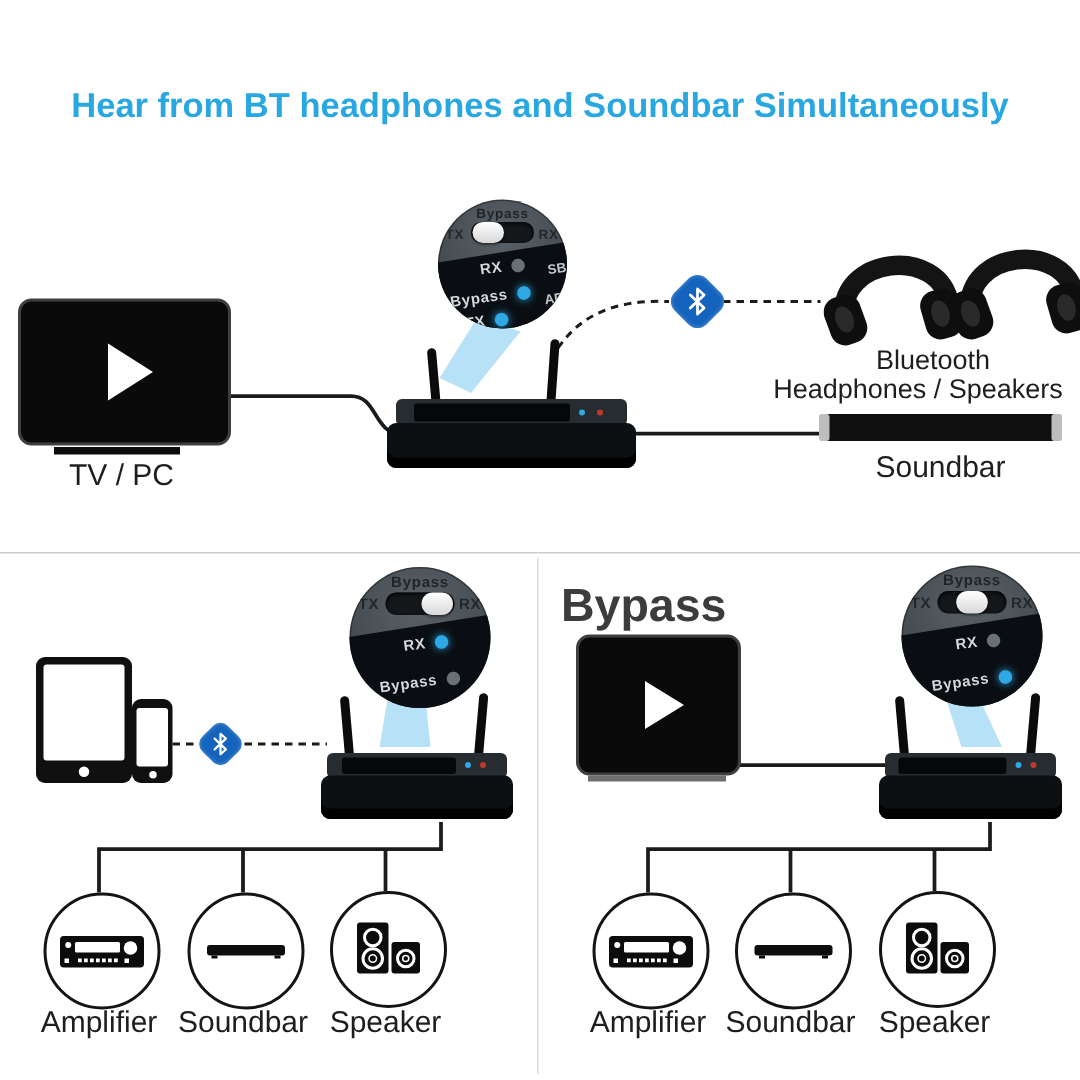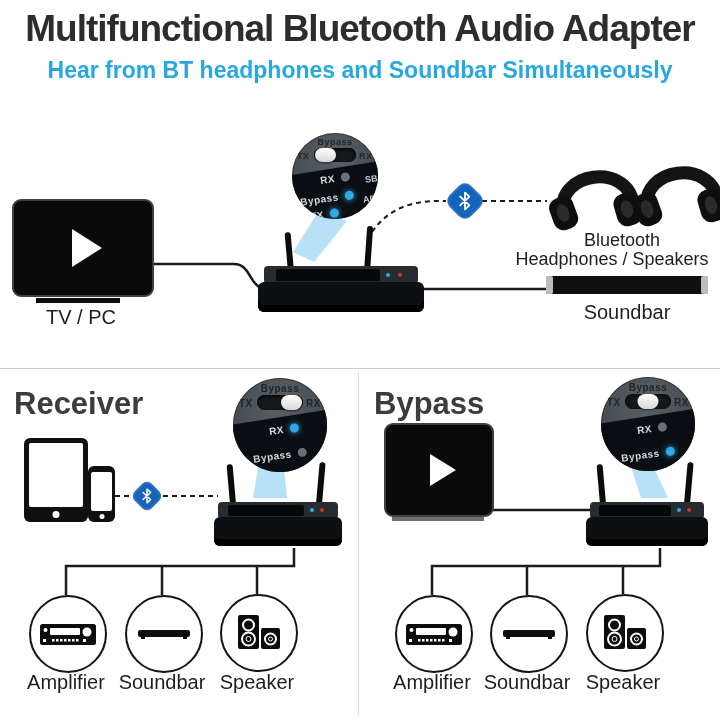--- a/index.html
+++ b/index.html
@@ -72,21 +72,20 @@
   .slab .home{position:absolute;background:#fff;border-radius:50%;left:50%;transform:translateX(-50%);}
   
   .out-circle{position:absolute;width:74px;height:74px;border-radius:50%;border:2px solid #141414;
               background:#fff;display:flex;align-items:center;justify-content:center;}
 </style>
 </head>
 <body>
 
 <div id="stage">
 
-  <div class="abs title">Multifunctional Bluetooth Audio Adapter</div>
   <div class="abs subtitle">Hear from BT headphones and Soundbar Simultaneously</div>
 
   <div class="abs hdiv"></div>
   <div class="abs vdiv"></div>
 
   <svg class="abs wires" viewBox="0 0 720 720">
     <polygon class="beam" points="318,212 347,221 314,262 293,252"></polygon>
     <polygon class="beam" points="259,462 284,468 287,498 253,498"></polygon>
     <polygon class="beam" points="630,464 655,470 668,498 641,498"></polygon>
     <path class="wire" d="M150,264 H234 C252,264 248,288 268,290"></path>
@@ -161,21 +160,20 @@
     <rect x="66" y="40" width="25" height="33" rx="10" fill="#0e0e0e" transform="rotate(-16 78 56)"></rect>
     <ellipse cx="14" cy="60" rx="6" ry="9" fill="#2a2a2a" transform="rotate(-20 14 60)"></ellipse>
     <ellipse cx="78" cy="56" rx="6" ry="9" fill="#2a2a2a" transform="rotate(-16 78 56)"></ellipse>
   </svg>
   <div class="abs" style="left:502px;top:230px;width:240px;text-align:center;font-size:18px;color:#1e1e1e;">Bluetooth</div>
   <div class="abs" style="left:492px;top:249px;width:240px;text-align:center;font-size:18px;color:#1e1e1e;">Headphones / Speakers</div>
 
   <div class="abs soundbar" style="left:546px;top:276px;width:162px;height:18px;"></div>
   <div class="abs lbl lbl-c" style="left:627px;top:301px;">Soundbar</div>
 
-  <div class="abs section-h" style="left:14px;top:386px;">Receiver</div>
 
   <div class="slab" style="left:24px;top:438px;width:64px;height:84px;">
     <div class="scr" style="left:5px;top:5px;right:5px;bottom:15px;"></div>
     <div class="home" style="bottom:4px;width:7px;height:7px;"></div>
   </div>
   <div class="slab" style="left:88px;top:466px;width:27px;height:56px;">
     <div class="scr" style="left:3px;top:6px;right:3px;bottom:11px;"></div>
     <div class="home" style="bottom:3px;width:5px;height:5px;"></div>
   </div>
 

